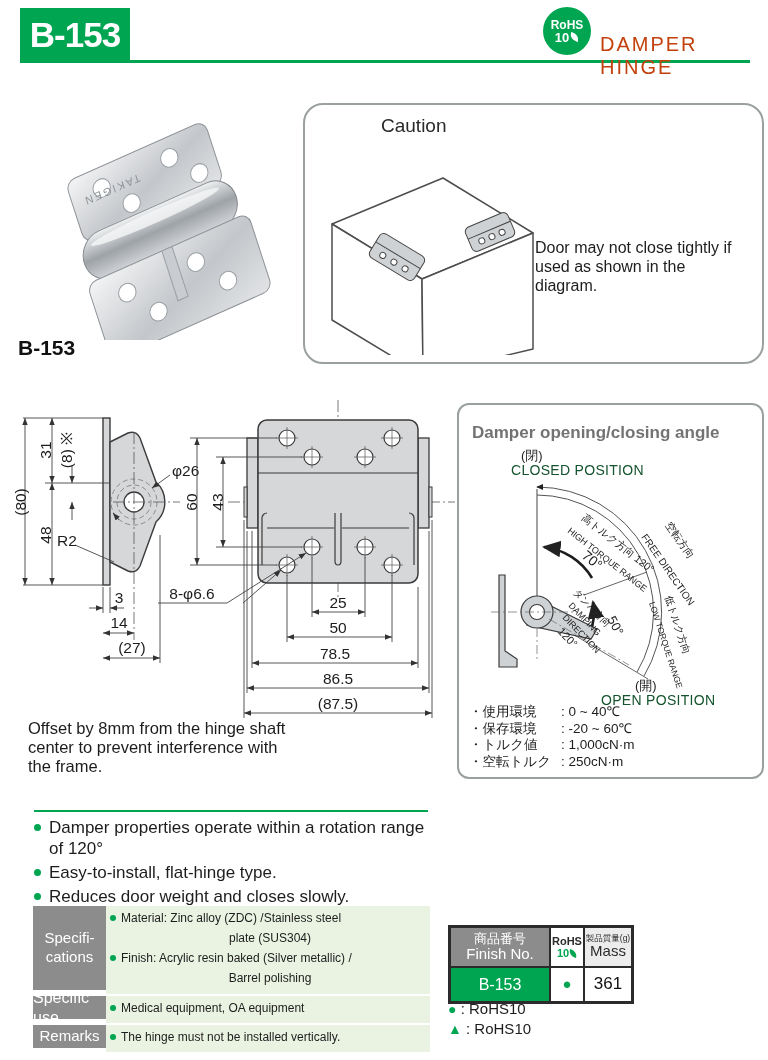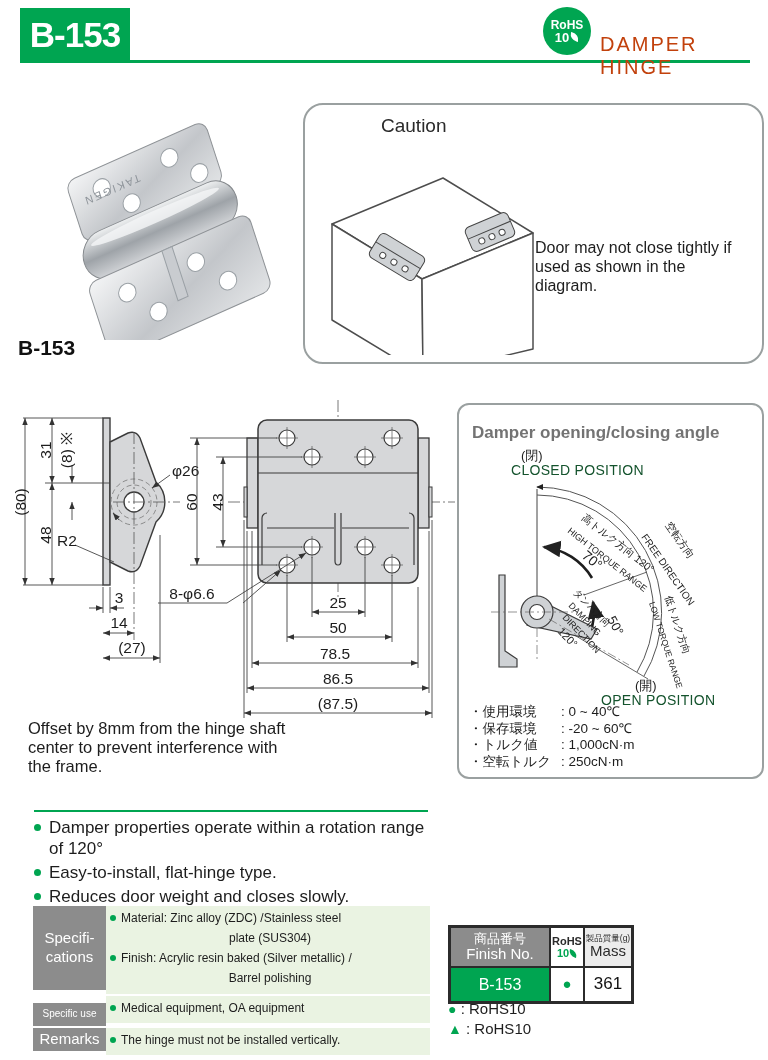--- a/index.html
+++ b/index.html
@@ -41,21 +41,21 @@
   
   .divider{left:34px;top:810px;width:394px;height:2px;background:#00a551;}
   .features{left:34px;top:817px;width:400px;}
   .feat{display:flex;gap:8px;font-size:17px;line-height:21px;color:#1d1d1d;margin-bottom:3px;}
   .dot{flex:0 0 auto;width:7px;height:7px;border-radius:50%;background:#00a551;margin-top:7px;}
 
   
   .spec-table{left:33px;top:906px;width:397px;display:grid;grid-template-columns:73px 324px;grid-auto-rows:auto;row-gap:2px;}
   .spec-h{background:#8c8c8c;color:#fff;display:flex;flex-direction:column;align-items:center;justify-content:center;
       font-size:15px;line-height:1.25;}
-  .spec-h.small{font-size:10px;margin-top:7px;}
+  .spec-h.small{font-size:16px;}
   .spec-c{background:#eaf3e2;color:#1d1d1d;font-size:12px;line-height:20px;padding:2px 0 2px 4px;}
   .spec-c .line1{display:flex;gap:5px;}
   .spec-c .line2{text-align:center;}
   .gdot{flex:0 0 auto;width:6px;height:6px;border-radius:50%;background:#00a551;margin-top:7px;}
   .row-mid{height:84px;}
 
   
   .prod-table{left:448px;top:925px;border:2px solid #2b2b2b;display:grid;grid-template-columns:100px 34px 48px;}
   .pt-cell{border:1px solid #2b2b2b;display:flex;flex-direction:column;align-items:center;justify-content:center;line-height:1.1;text-align:right;}
   .pt-h1{background:#8c8c8c;color:#fff;height:38px;}

